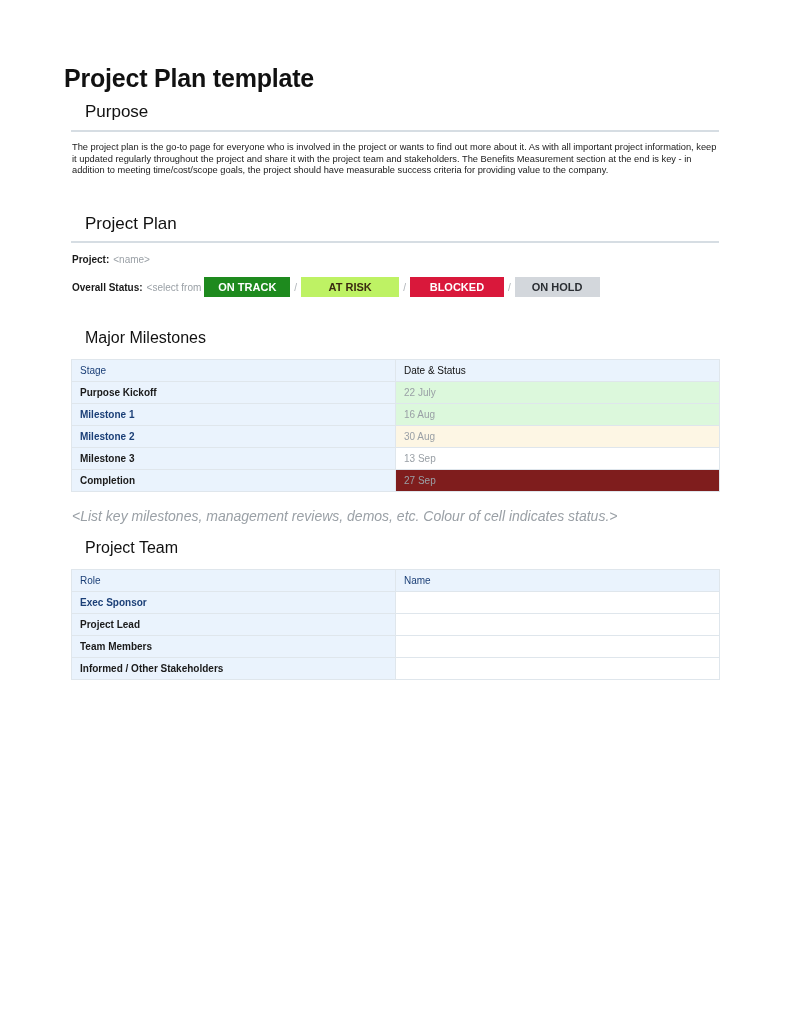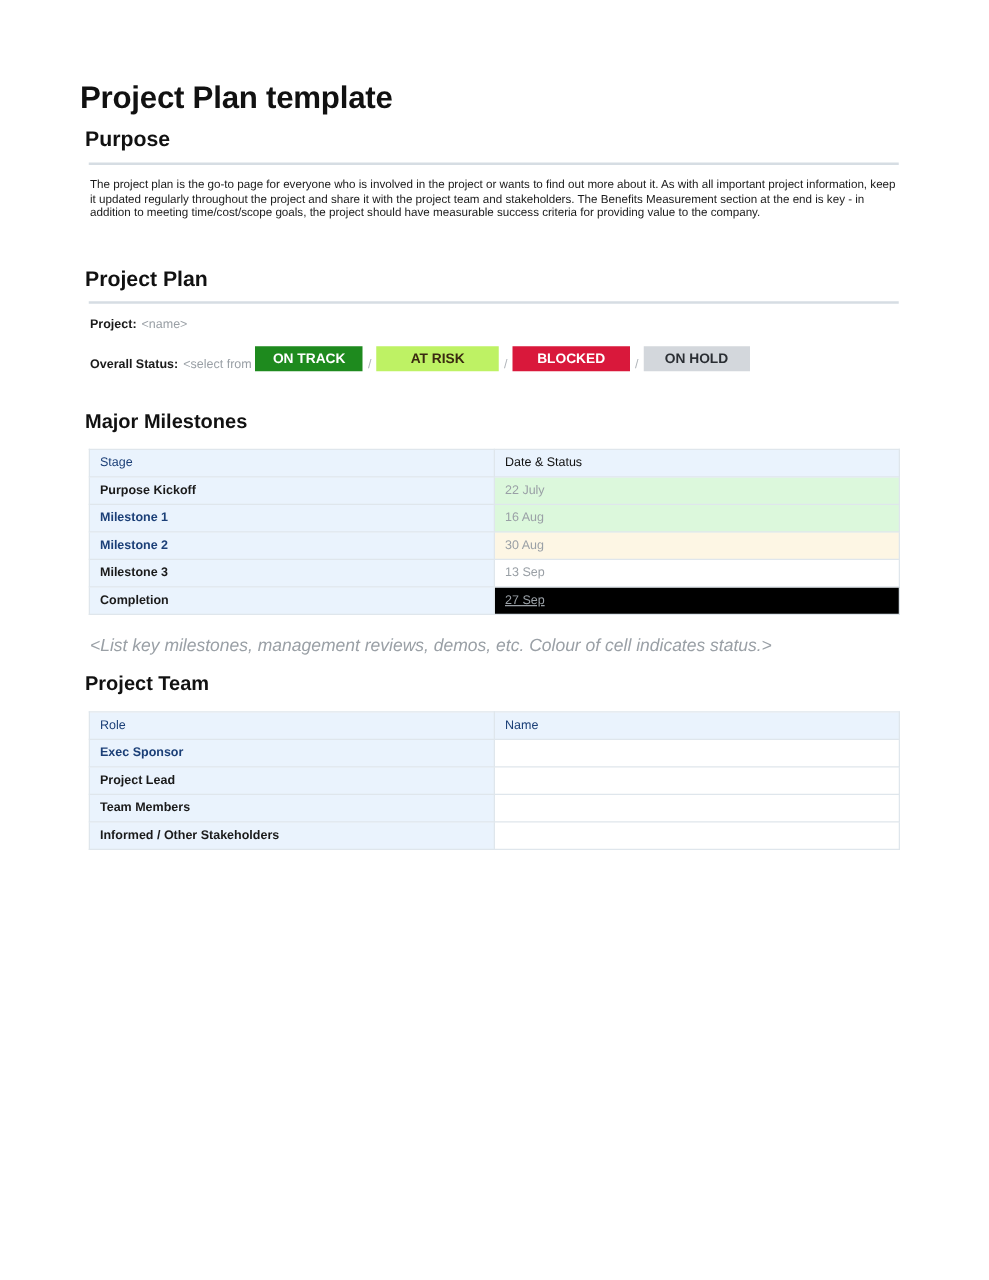--- a/index.html
+++ b/index.html
@@ -1,21 +1,21 @@
 <!DOCTYPE html>
 <html><head>
   <meta charset="utf-8">
   <style>
     html, body { margin: 0; padding: 0; background: #ffffff; }
     body { width: 791px; height: 1024px; position: relative; font-family: "Liberation Sans", sans-serif; color: #111; overflow: hidden; }
     .page-title { position: absolute; left: 64px; top: 64px; font-size: 25px; font-weight: bold; letter-spacing: -0.2px; margin: 0; text-align: center; }
-    .h2 { position: absolute; left: 68px; font-size: 17px; font-weight: bold; margin: 0; }
+    .h2 { position: absolute; left: 85px; font-size: 17px; font-weight: normal; margin: 0; }
     .rule { position: absolute; left: 71px; width: 648px; height: 2px; background: #d6dde3; }
     .purpose-text { position: absolute; left: 72px; top: 142px; width: 650px; font-size: 9.3px; line-height: 11.6px; color: #1a1a1a; margin: 0; }
-    .field-row { position: absolute; left: 72px; font-size: 10px; display: flex; align-items: flex-end; }
+    .field-row { position: absolute; left: 72px; font-size: 10px; display: flex; align-items: center; }
     .field-label { font-weight: bold; color: #1a1a1a; margin-right: 4px; }
     .placeholder { color: #9aa0a6; }
     .status-chip { display: inline-block; height: 20px; line-height: 20px; font-weight: bold; font-size: 11px; text-align: center; }
     .sep { color: #b0b5ba; margin: 0 4px; font-size: 10px; }
     table.grid { position: absolute; left: 71px; width: 649px; border-collapse: collapse; font-size: 10px; }
     table.grid td, table.grid th { border: 1.5px solid #dfe6ec; padding: 0 8px; text-align: left; vertical-align: middle; }
     table.grid th { background: #eaf3fd; height: 21px; font-weight: normal; }
     table.grid td { height: 21px; }
     .col-left { width: 307px; }
     .stage-cell { background: #eaf3fd; font-weight: bold; color: #1a1a1a; }
@@ -71,21 +71,21 @@
   <tr>
     <td class="stage-cell stage-link">Milestone 2</td>
     <td class="date-cell" style="background:#fdf6e4;">30 Aug</td>
   </tr>
   <tr>
     <td class="stage-cell">Milestone 3</td>
     <td class="date-cell" style="background:#ffffff;">13 Sep</td>
   </tr>
   <tr>
     <td class="stage-cell">Completion</td>
-    <td class="date-cell" style="background:#000000;text-decoration:underline;">27 Sep</td>
+    <td class="date-cell" style="background:#7f1d1d;">27 Sep</td>
   </tr>
 </tbody>
   </table>
 <p class="note">&lt;List key milestones, management reviews, demos, etc.  Colour of cell indicates status.&gt;</p>
 
 <h2 class="h2" style="top:539px;font-size:16px;">Project Team</h2>
 <table class="grid" style="top:569px;">
   <tbody>
       <tr>
     <th class="col-left" style="color:#1b3f77;">Role</th>

